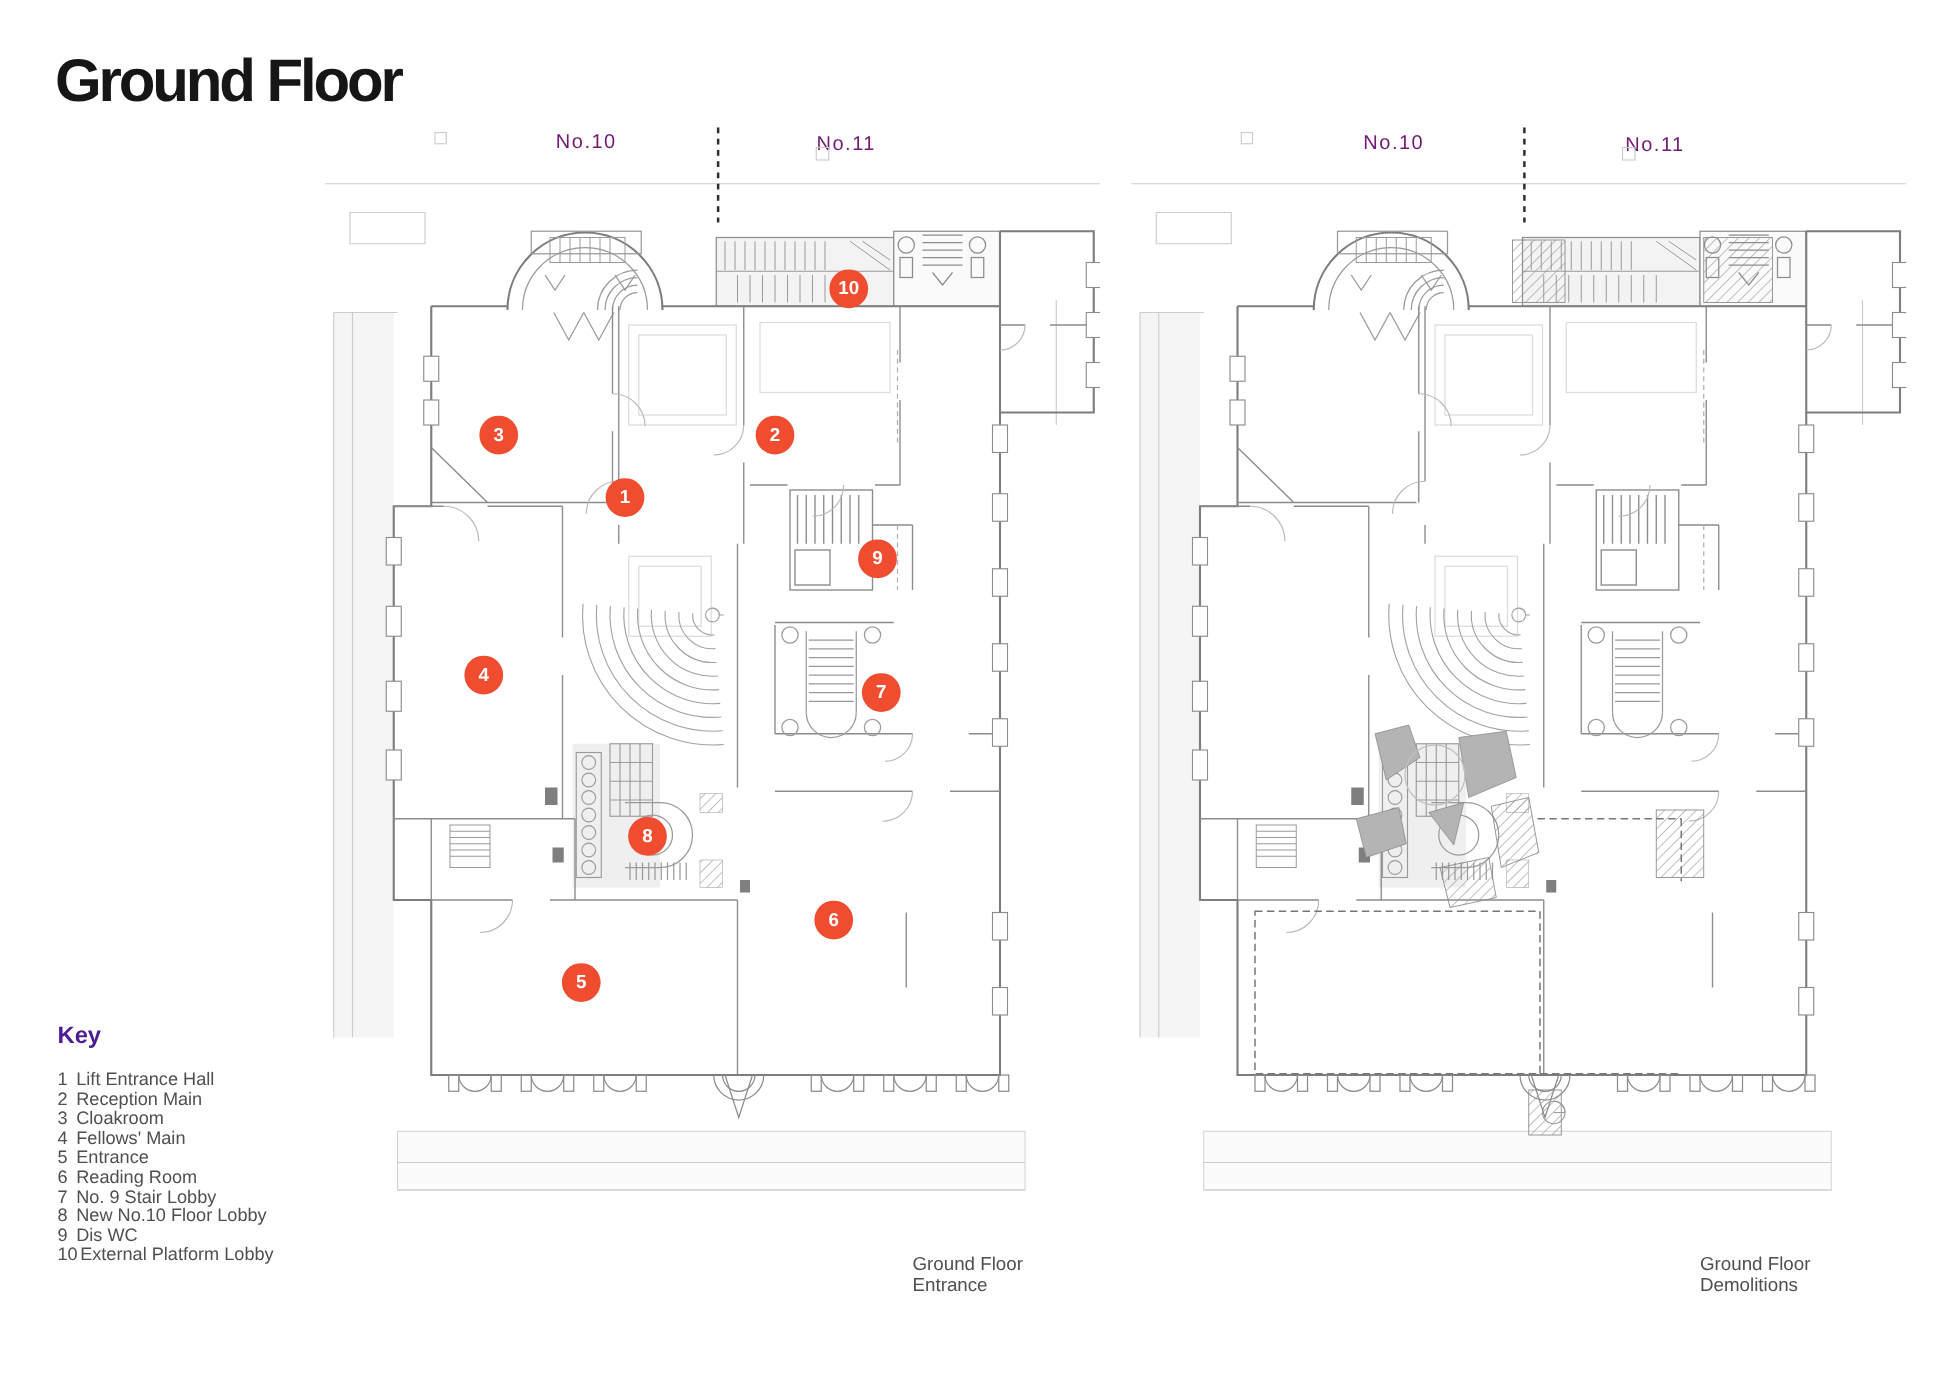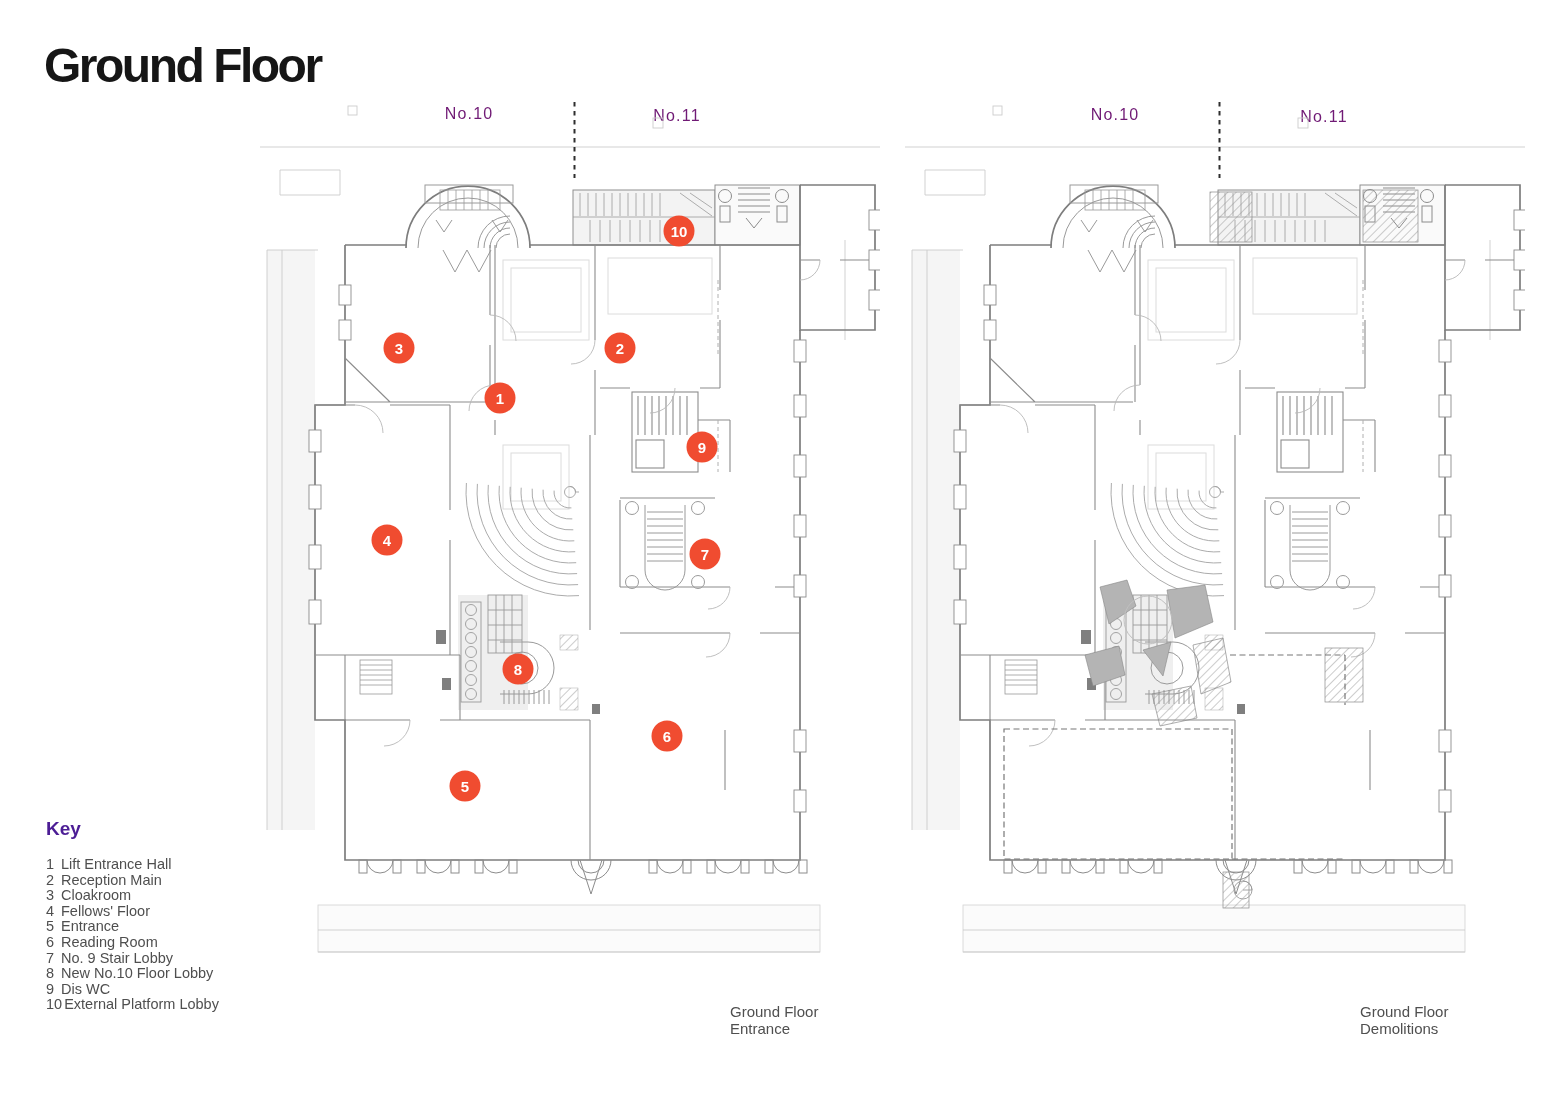--- a/index.html
+++ b/index.html
@@ -305,21 +305,21 @@
         <li class="key-row">
           <span class="k-num">2</span>
           <span>Reception Main</span>
         </li>
         <li class="key-row">
           <span class="k-num">3</span>
           <span>Cloakroom</span>
         </li>
         <li class="key-row">
           <span class="k-num">4</span>
-          <span>Fellows' Floor</span>
+          <span>Fellows' Main</span>
         </li>
         <li class="key-row">
           <span class="k-num">5</span>
           <span>Entrance</span>
         </li>
         <li class="key-row">
           <span class="k-num">6</span>
           <span>Reading Room</span>
         </li>
         <li class="key-row">

